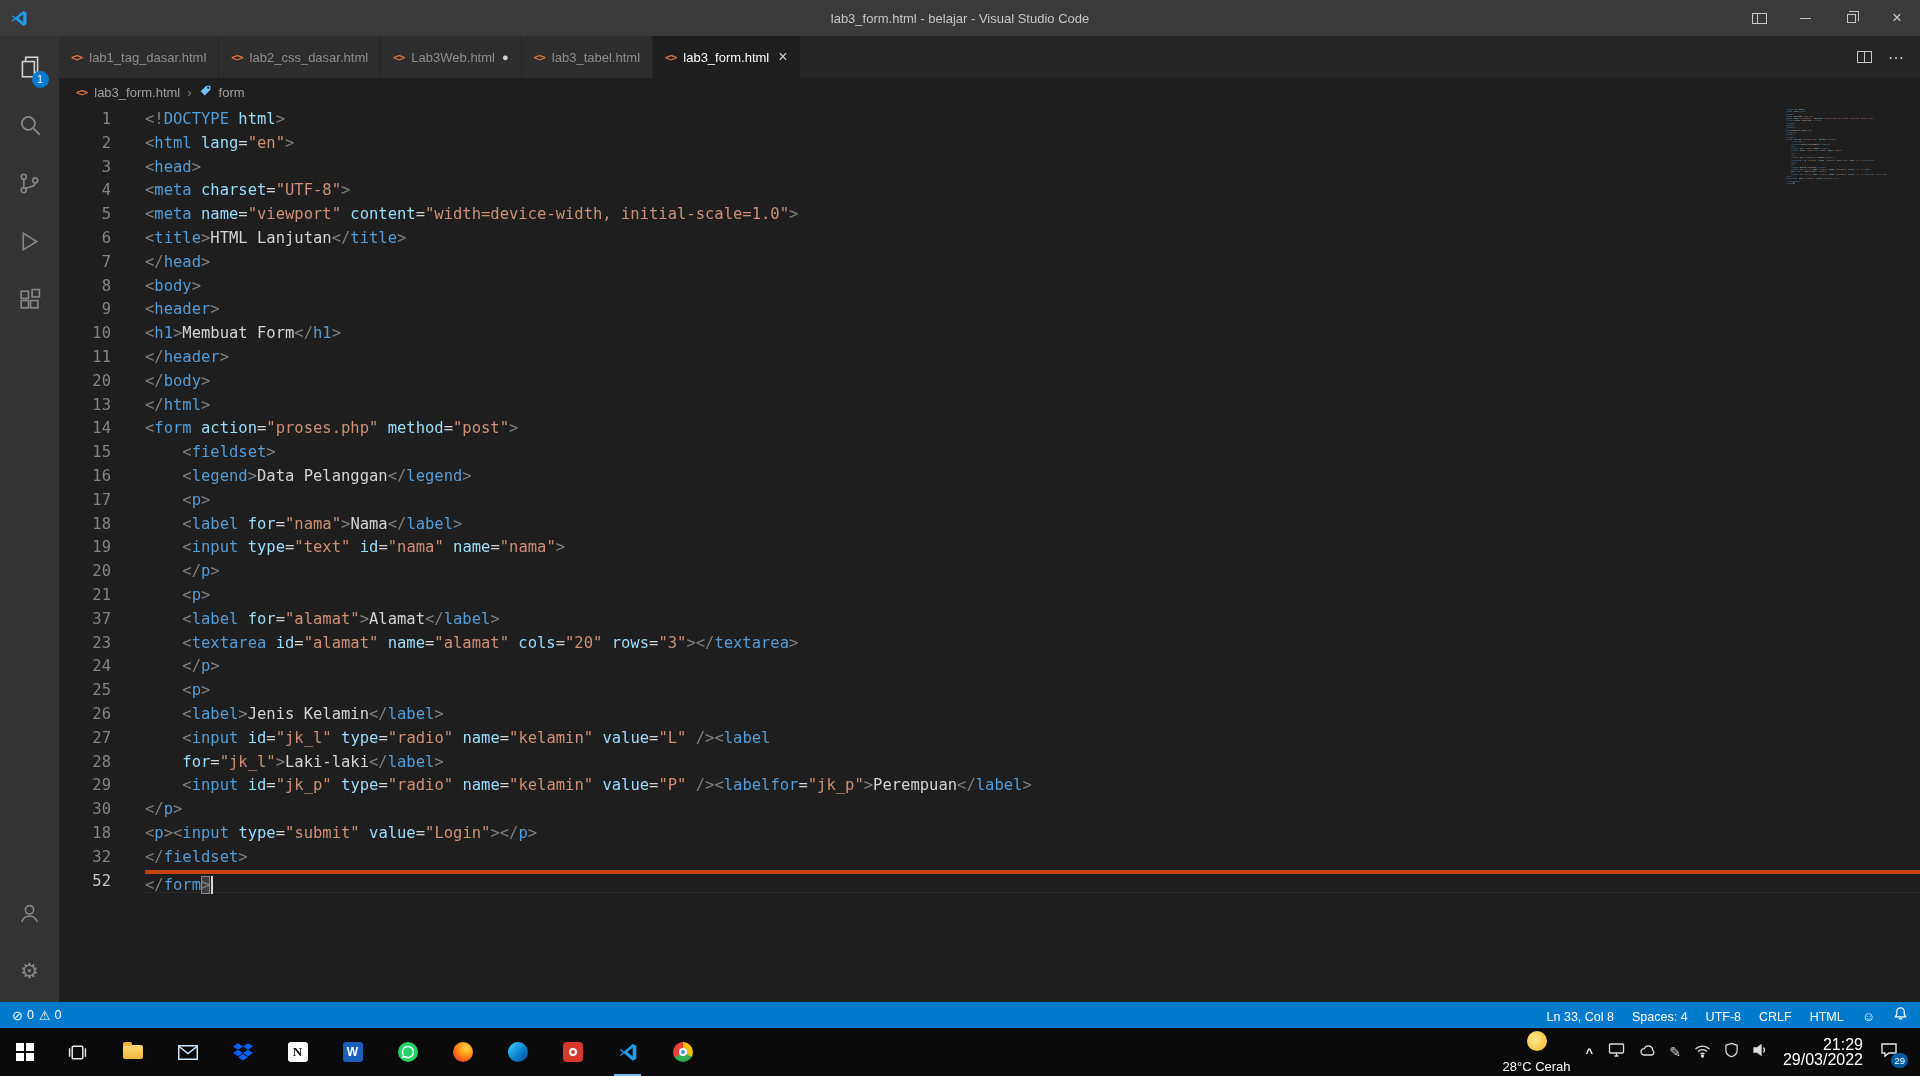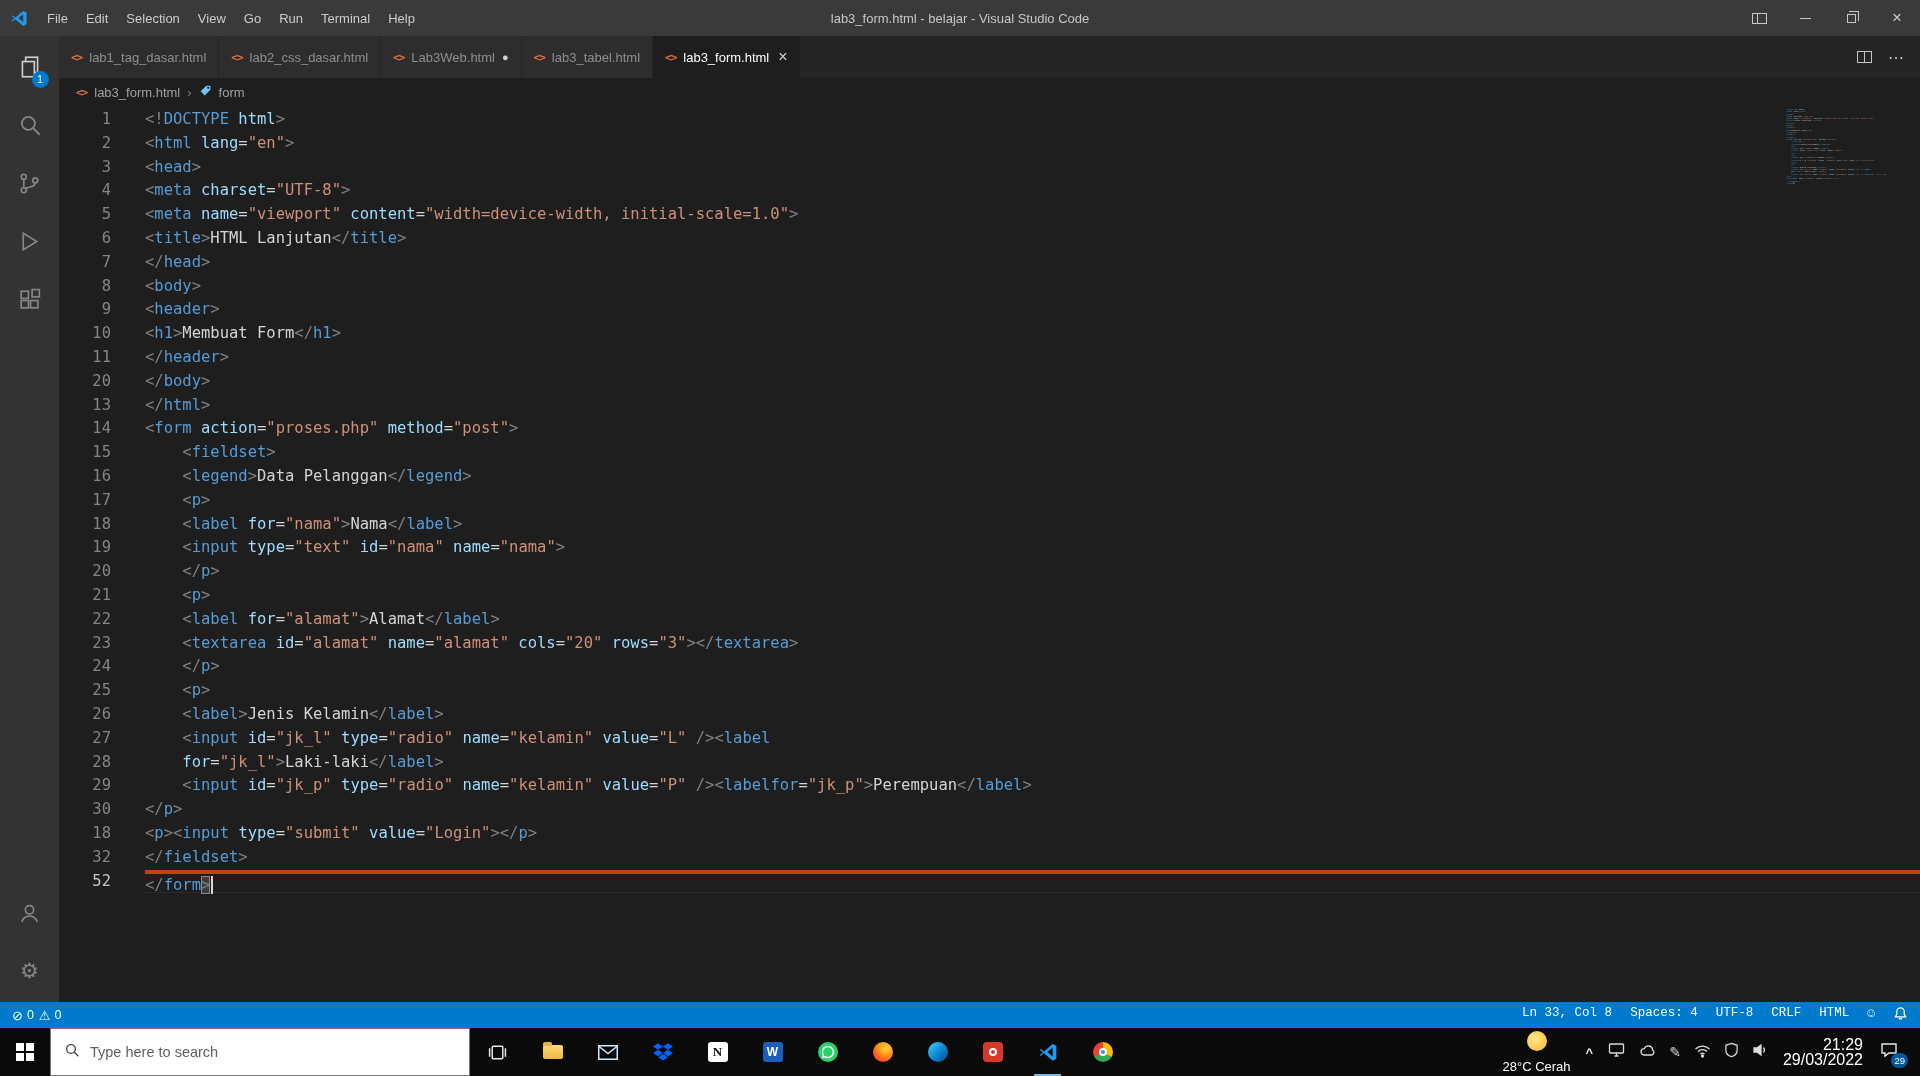--- a/index.html
+++ b/index.html
@@ -81,21 +81,21 @@
              overflow:hidden; opacity:.85; }
   .mini-scale { transform:scale(0.21); transform-origin:0 0; font-size:10px;
                 line-height:11px; white-space:pre; }
   #mini-inner .code-line { height:11px; }
 
   
   .statusbar { height:26px; background:#007acc; color:#ffffff; display:flex;
                align-items:center; font-size:12.5px; padding:0 12px; }
   .sb-left { display:flex; align-items:center; gap:5px; }
   .sb-group { display:flex; align-items:center; gap:4px; }
-  .sb-right { margin-left:auto; display:flex; align-items:flex-start; gap:18px;font-family:Liberation Mono, monospace; }
+  .sb-right { margin-left:auto; display:flex; align-items:flex-end; gap:18px; }
   .sb-ico { font-size:13px; }
 
   
   .taskbar { height:48px; background:#0a0a0a; display:flex; align-items:center; color:#fff; }
   .tb-start { width:50px; align-self:stretch; display:flex; align-items:center;
               justify-content:center; }
   .win-logo { display:grid; grid-template-columns:8px 8px; grid-template-rows:8px 8px;
               gap:1.5px; }
   .win-logo span { background:#ffffff; }
   .tb-search { width:420px; align-self:stretch; background:#ffffff; border:1px solid #767676;
@@ -144,30 +144,20 @@
 </style>
 </head>
 <body>
 
 <div class="titlebar">
   <span class="vscode-logo">
     <svg width="18" height="18" viewBox="0 0 24 24">
         <path fill="#1f9cf0" d="M17.6 2.5L7.2 11.4 3.4 8.5 2 9.2l4 3.3-4 3.3 1.4.7 3.8-2.9 10.4 8.9L22 20V4.5l-4.4-2zm0 4.5v10.5L11.2 12l6.4-5z"></path>
       </svg>
   </span>
-  <nav class="menus">
-    <span class="menu-item">File</span>
-    <span class="menu-item">Edit</span>
-    <span class="menu-item">Selection</span>
-    <span class="menu-item">View</span>
-    <span class="menu-item">Go</span>
-    <span class="menu-item">Run</span>
-    <span class="menu-item">Terminal</span>
-    <span class="menu-item">Help</span>
-  </nav>
   <div class="window-title">lab3_form.html - belajar - Visual Studio Code</div>
   <div class="window-controls">
     <span class="wc-btn">
         <span class="ico-layout"></span>
       </span>
     <span class="wc-btn">
         <span class="ico-min"></span>
       </span>
     <span class="wc-btn">
         <span class="ico-restore"></span>
@@ -283,21 +273,21 @@
           <div class="num">20</div>
           <div class="num">13</div>
           <div class="num">14</div>
           <div class="num">15</div>
           <div class="num">16</div>
           <div class="num">17</div>
           <div class="num">18</div>
           <div class="num">19</div>
           <div class="num">20</div>
           <div class="num">21</div>
-          <div class="num">22</div>
+          <div class="num">37</div>
           <div class="num">23</div>
           <div class="num">24</div>
           <div class="num">25</div>
           <div class="num">26</div>
           <div class="num">27</div>
           <div class="num">28</div>
           <div class="num">29</div>
           <div class="num">30</div>
           <div class="num">18</div>
           <div class="num">32</div>
@@ -339,29 +329,20 @@
 
 <div class="taskbar">
   <span class="tb-start">
     <span class="win-logo">
         <span></span>
         <span></span>
         <span></span>
         <span></span>
       </span>
   </span>
-  <div class="tb-search">
-    <span>
-      <svg width="16" height="16" viewBox="0 0 24 24" fill="none" stroke="#444444" stroke-width="2">
-          <circle cx="10.5" cy="10.5" r="6.5"></circle>
-          <line x1="15.5" y1="15.5" x2="21.5" y2="21.5"></line>
-        </svg>
-    </span>
-    <input placeholder="Type here to search" style="">
-  </div>
   <span class="tb-btn">
     <svg width="19" height="15" viewBox="0 0 18 14" fill="none" stroke="#e8e8e8" stroke-width="1.4">
         <rect x="4" y="1" width="10" height="12" rx="1"></rect>
         <path d="M1.5 3v8M16.5 3v8"></path>
       </svg>
   </span>
   <span class="tb-btn">
       <span class="ico-folder"></span>
     </span>
   <span class="tb-btn">

